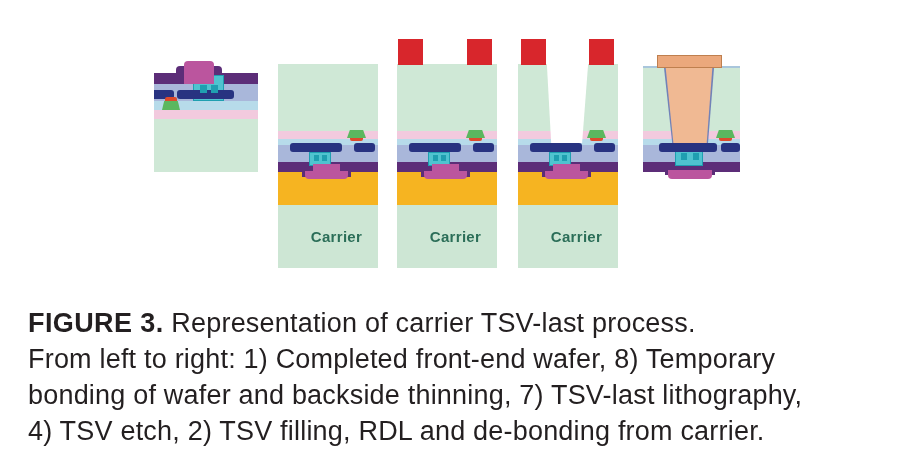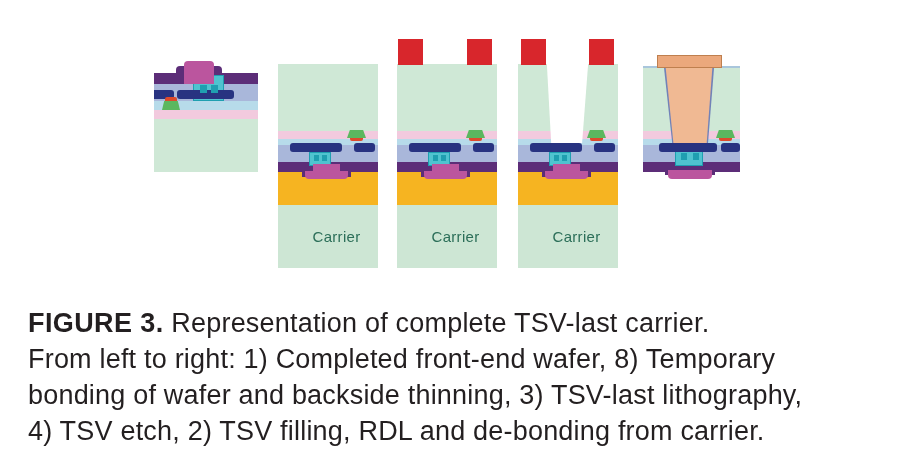--- a/index.html
+++ b/index.html
@@ -54,21 +54,21 @@
   .f-devr{left:72px;width:13px;top:76px;height:3px;z-index:4;border-radius:0 0 2px 2px;}
   .f-teal{left:31px;width:22px;top:90px;height:14px;z-index:3;}
   .f-sq1{left:36px;width:5px;top:93px;height:6px;z-index:5;}
   .f-sq2{left:44px;width:5px;top:93px;height:6px;z-index:5;}
   .f-purple{top:100px;height:10px;z-index:2;}
   .f-pbump{left:24px;width:49px;top:108px;height:7px;z-index:2;}
   .f-padstem{left:35px;width:27px;top:102px;height:10px;z-index:3;}
   .f-padflange{left:27px;width:43px;top:109px;height:8px;z-index:3;border-radius:0 0 4px 4px;}
   .f-orange{top:110px;height:33px;z-index:1;}
   .f-carrier{top:143px;height:63px;z-index:1;display:flex;align-items:center;justify-content:center;}
-  .carrier-label{font-weight:normal;font-size:15px;color:var(--carrier-text,#2b6e58);letter-spacing:.3px;margin-left:17px;}
+  .carrier-label{font-weight:bold;font-size:15px;color:var(--carrier-text,#2b6e58);letter-spacing:.3px;margin-left:17px;}
   .resist{top:-23px;height:26px;width:25px;z-index:2;}
   .p3 .r1{left:1px;} .p3 .r2{left:70px;}
   .p4 .r1{left:3px;} .p4 .r2{left:71px;}
   .hole{left:28px;width:43px;top:2px;height:79px;background:#fff;z-index:4;
         clip-path:polygon(2% 0,98% 0,84% 100%,12% 100%);}
 
   
   .p5{left:643px;top:54px;width:97px;height:126px;}
   .p5-cap{left:14px;width:65px;top:1px;height:13px;background:var(--rdl-cap,#eba87c);
           border:1px solid var(--rdl-cap-border,#bf7f4e);box-sizing:border-box;z-index:6;}
@@ -208,19 +208,19 @@
       <div class="ly p5-teal c-teal"></div>
       <div class="ly p5-sq1 c-tealsq"></div>
       <div class="ly p5-sq2 c-tealsq"></div>
       <div class="band p5-purple c-purple"></div>
       <div class="ly p5-pbump c-purple"></div>
       <div class="ly p5-pad c-magenta"></div>
     </div>
   </div>
 
   <div class="caption">
-    <div><span class="cap-label">FIGURE 3.</span> <span>Representation of complete TSV-last carrier.</span></div>
+    <div><span class="cap-label">FIGURE 3.</span> <span>Representation of carrier TSV-last process.</span></div>
     <div>From left to right: 1) Completed front-end wafer, 8) Temporary</div>
-    <div>bonding of wafer and backside thinning, 3) TSV-last lithography,</div>
+    <div>bonding of wafer and backside thinning, 7) TSV-last lithography,</div>
     <div>4) TSV etch, 2) TSV filling, RDL and de-bonding from carrier.</div>
   </div>
 
 </div>
 
 </body></html>

